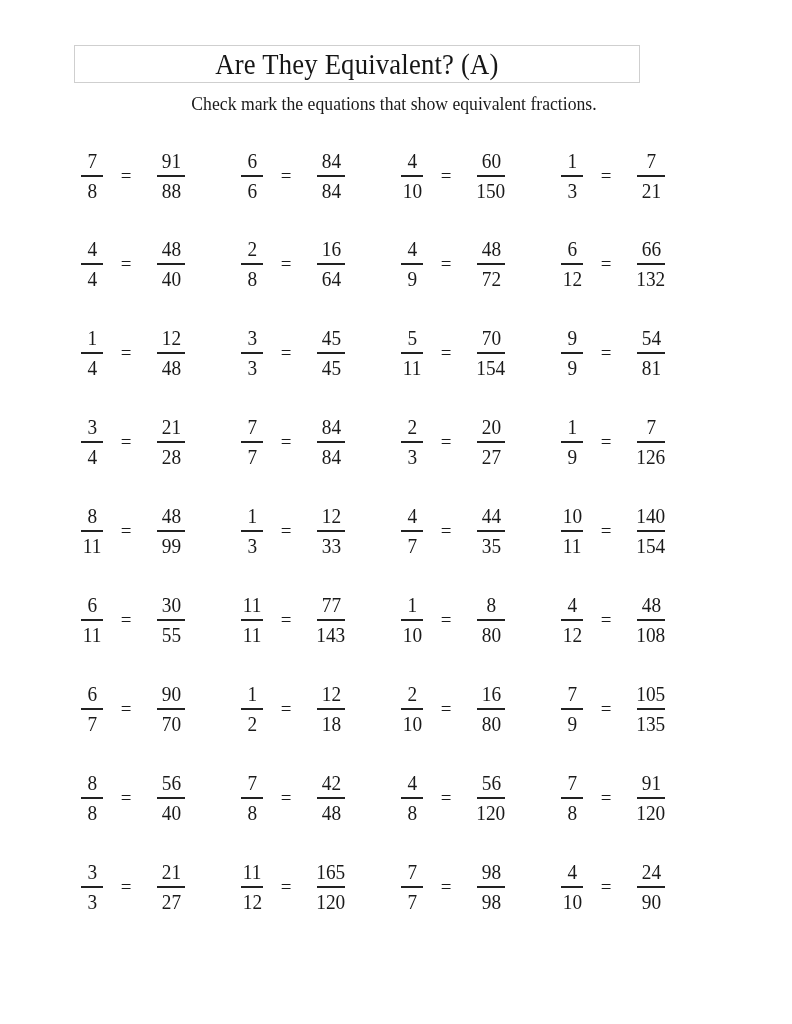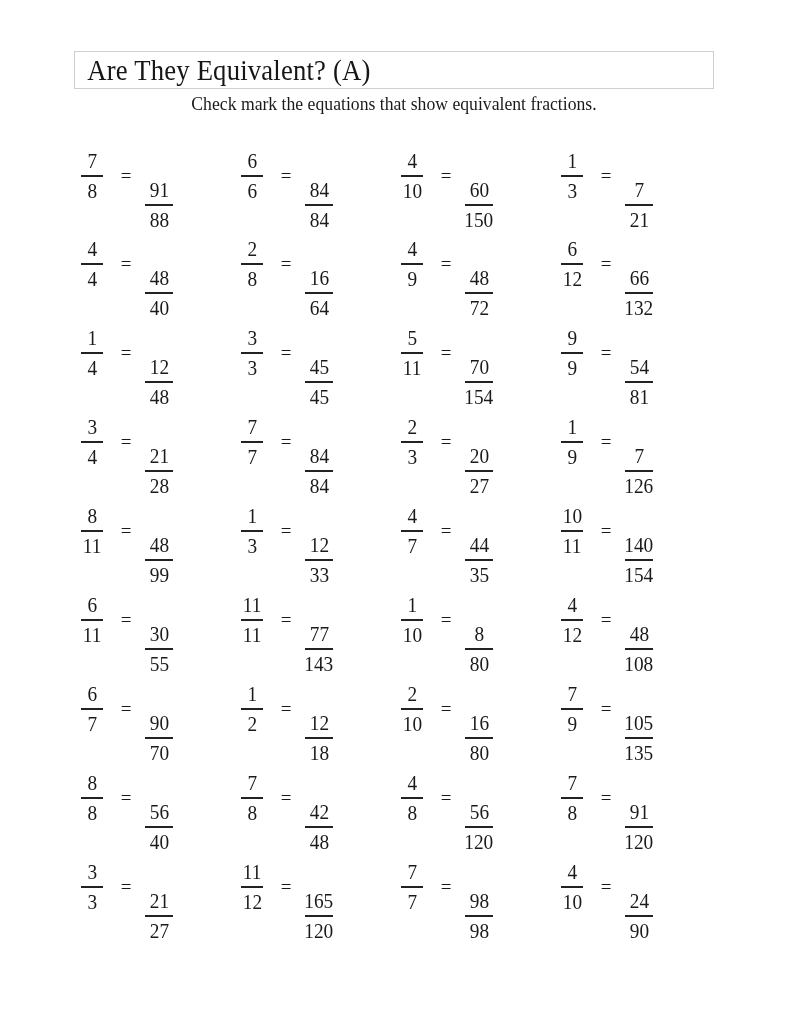--- a/index.html
+++ b/index.html
@@ -11,27 +11,28 @@
       width: 792px;
       height: 1024px;
       position: relative;
       overflow: hidden;
       font-family: "DejaVu Serif", "Liberation Serif", serif;
       color: #1a1a1a;
     }
     .title-box {
       position: absolute;
       left: 74px;
-      top: 51px;
-      width: 640px;
+      top: 45px;
+      width: 566px;
       height: 38px;
       border: 1px solid #cfcfcf;
       box-sizing: border-box;
       display: flex;
       align-items: center;
+      justify-content: center;
     }
     .title {
       font-family: "Liberation Serif", "DejaVu Serif", serif;
       font-size: 29px;
       line-height: 1;
       letter-spacing: 0.2px;
       color: #161616;
       transform: scaleX(0.92);
     }
     .instructions {
@@ -76,21 +77,21 @@
       transform: scaleX(0.92);
       white-space: nowrap;
     }
     .frac .bar {
       height: 1.6px;
       background: #222;
       margin: 3px 0 3px 0;
     }
     .frac.left { left: -25px; }
     .frac.left .bar { width: 22px; }
-    .frac.right { left: 42px; margin-top: 29px; }
+    .frac.right { left: 54px; }
     .frac.right .bar { width: 28px; }
     .eq {
       position: absolute;
       left: 26px;
       top: 15px;
       width: 16px;
       text-align: center;
       font-family: "Liberation Serif", "DejaVu Serif", serif;
       font-size: 19px;
       line-height: 22px;

